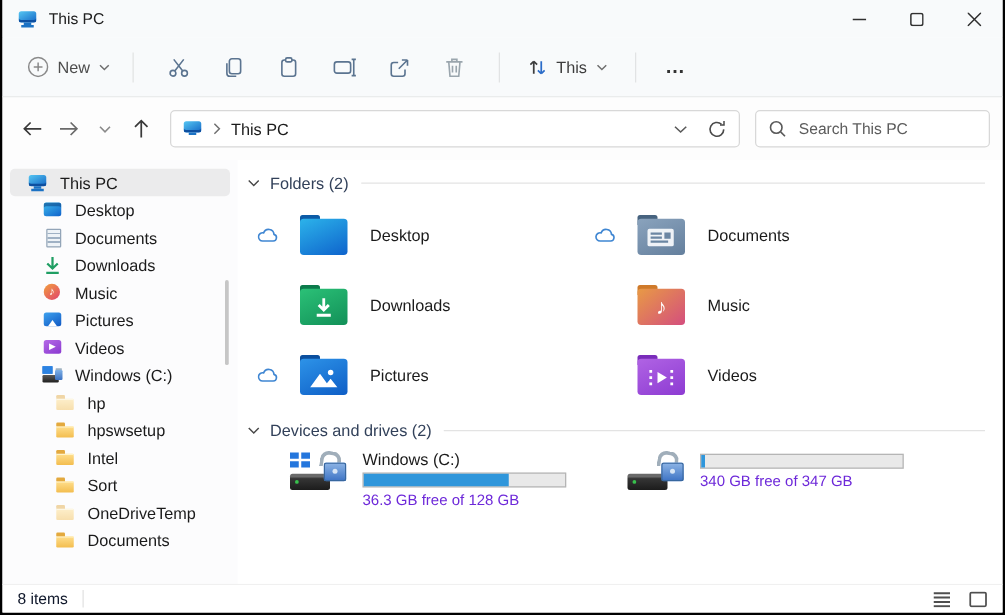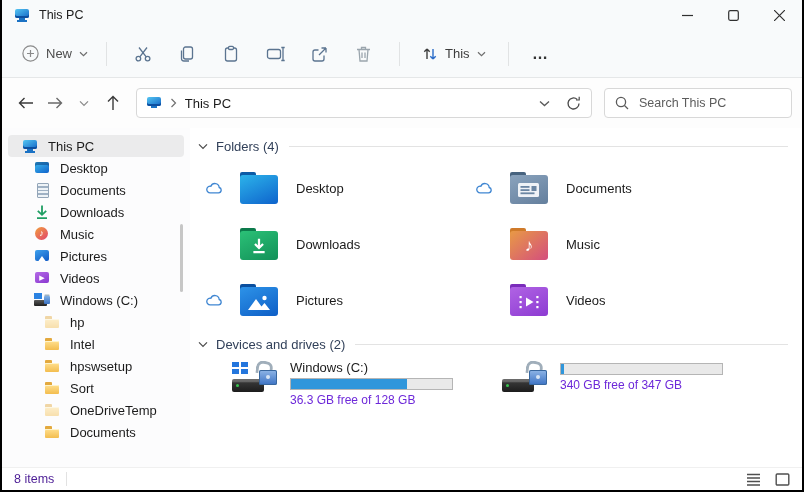--- a/index.html
+++ b/index.html
@@ -113,21 +113,21 @@
   .dicon .lockbody{position:absolute;right:1px;top:10px;width:18px;height:15px;border-radius:2px;
       background:linear-gradient(#8fb6e6,#3c72c4);box-shadow:inset 0 0 0 1px #38679e;}
   .dicon .keyhole{position:absolute;right:8px;top:15px;width:4px;height:4px;border-radius:50%;background:#d7e5f5;}
   .drive-info{display:flex;flex-direction:column;}
   .drive-name{color:#1b1b1b;line-height:15px;}
   .cap{width:163px;height:12px;box-sizing:border-box;border:1px solid #b5b5b5;background:#e9e9e9;margin:3px 0 3px;}
   .cap i{display:block;height:100%;background:#2f96db;}
   .drive-free{font-size:12px;color:#6d28d9;}
   
   .statusbar{height:22px;flex:0 0 22px;display:flex;align-items:center;padding:0 12px;
-             border-top:1px solid #f0f0f0;background:#fff;font-size:12.5px;color:#4c1d95;}
+             border-top:1px solid #f0f0f0;background:#fff;font-size:12.5px;color:#0f172a;}
   .sb-div{width:1px;height:14px;background:#e2e2e2;margin-left:12px;}
   .status-right{margin-left:auto;display:flex;align-items:center;gap:14px;}
 </style>
 </head>
 <body>
 
 <div class="window">
 
   <div class="titlebar">
     <span class="appicon">
@@ -325,27 +325,27 @@
       <div class="sb-item sb-l3 faded">
         <span class="ic ic-folder">
             <i></i>
           </span>
         <span>hp</span>
       </div>
       <div class="sb-item sb-l3">
         <span class="ic ic-folder">
             <i></i>
           </span>
-        <span>Intel</span>
+        <span>hpswsetup</span>
       </div>
       <div class="sb-item sb-l3">
         <span class="ic ic-folder">
             <i></i>
           </span>
-        <span>hpswsetup</span>
+        <span>Intel</span>
       </div>
       <div class="sb-item sb-l3">
         <span class="ic ic-folder">
             <i></i>
           </span>
         <span>Sort</span>
       </div>
       <div class="sb-item sb-l3 faded">
         <span class="ic ic-folder">
             <i></i>
@@ -362,21 +362,21 @@
     </div>
 
     <div class="content">
 
       <div class="sec-head">
         <span class="chev">
           <svg width="10" height="7" fill="none" stroke="#4a4a4a" stroke-width="1.2">
               <path d="M1 1.4 L5 5.4 L9 1.4"></path>
             </svg>
           </span>
-        <span>Folders (4)</span>
+        <span>Folders (2)</span>
         <span class="rule"></span>
       </div>
 
       <div class="tiles">
 
         <div class="tile">
           <span class="cloudslot">
               <svg width="17" height="12" viewBox="0 0 17 12" fill="none" stroke="#3f86d2" stroke-width="1.3">
                 <path d="M4.2 10.8 a3.3 3.3 0 1 1 .7-6.5 a4.3 4.3 0 0 1 8.3 1.2 a2.7 2.7 0 0 1 -.6 5.3 z"></path>
               </svg>

